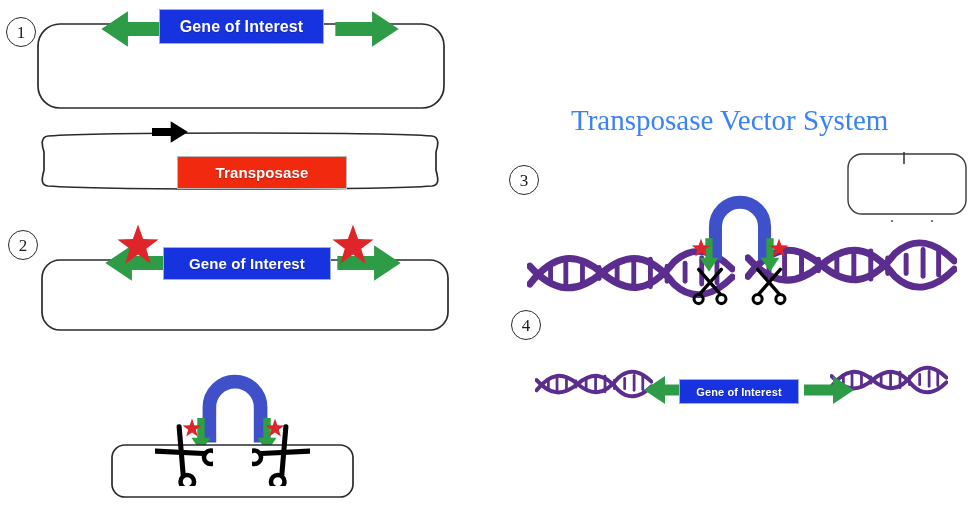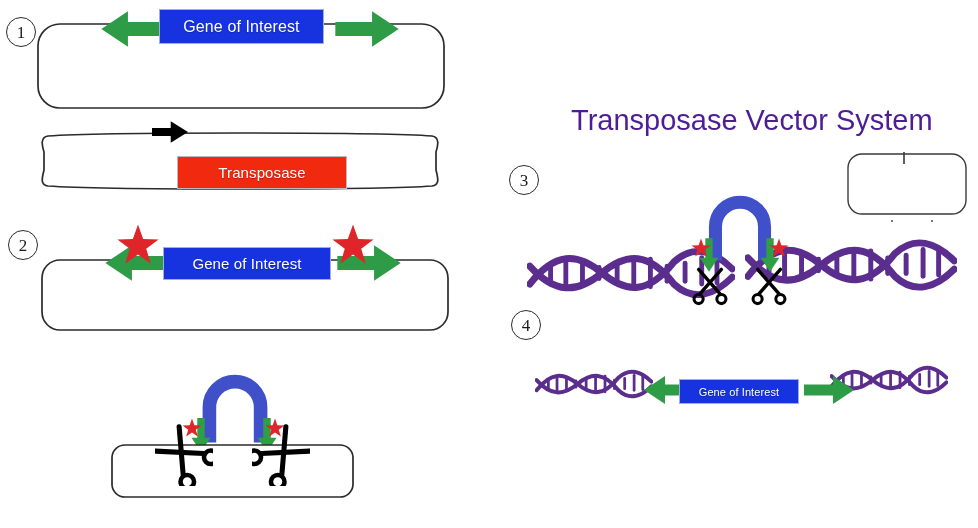--- a/index.html
+++ b/index.html
@@ -37,39 +37,39 @@
 
   
   .plasmid-svg { display: block; overflow: visible; }
 
   
   .gene-box {
     display: flex;
     align-items: center;
     justify-content: center;
     color: #ffffff;
-    font-weight: normal;
+    font-weight: bold;
     letter-spacing: .1px;
     box-sizing: border-box;
     text-shadow: 0 1px 1px rgba(0,0,0,.25);
   }
   .gene-box.blue {
     background: #1733df;
     border: 1px solid #9fb0d8;
   }
   .gene-box.red {
     background: #f0290f;
     border: 1px solid #b9b9b9;
   }
 
   
   .title {
-    font-family: Liberation Sans, sans-serif;
+    font-family: Liberation Serif, serif;
     font-size: 29px;
-    color: #4c1d95;
+    color: #3b82f6;
     white-space: nowrap;
   }
 
   
   .empty-box-svg { display:block; overflow: visible; }
 
   svg { shape-rendering: geometricPrecision; }
 </style>
 </head>
 <body>

